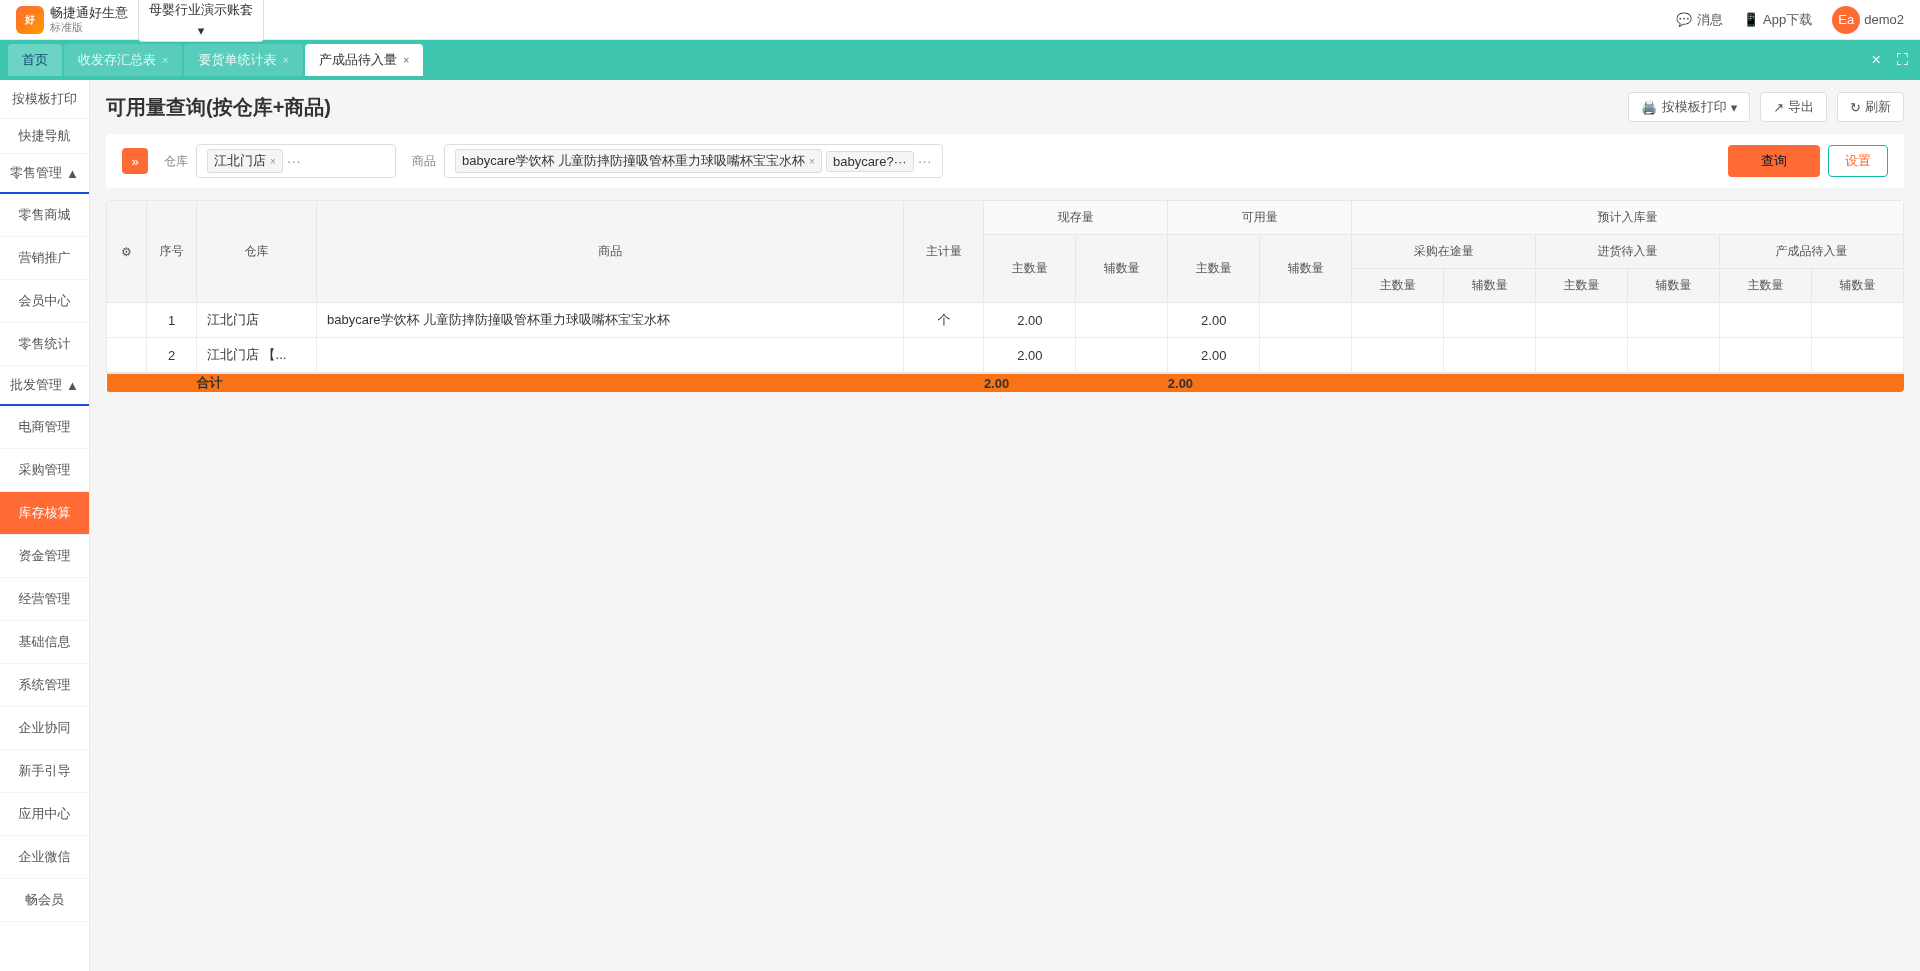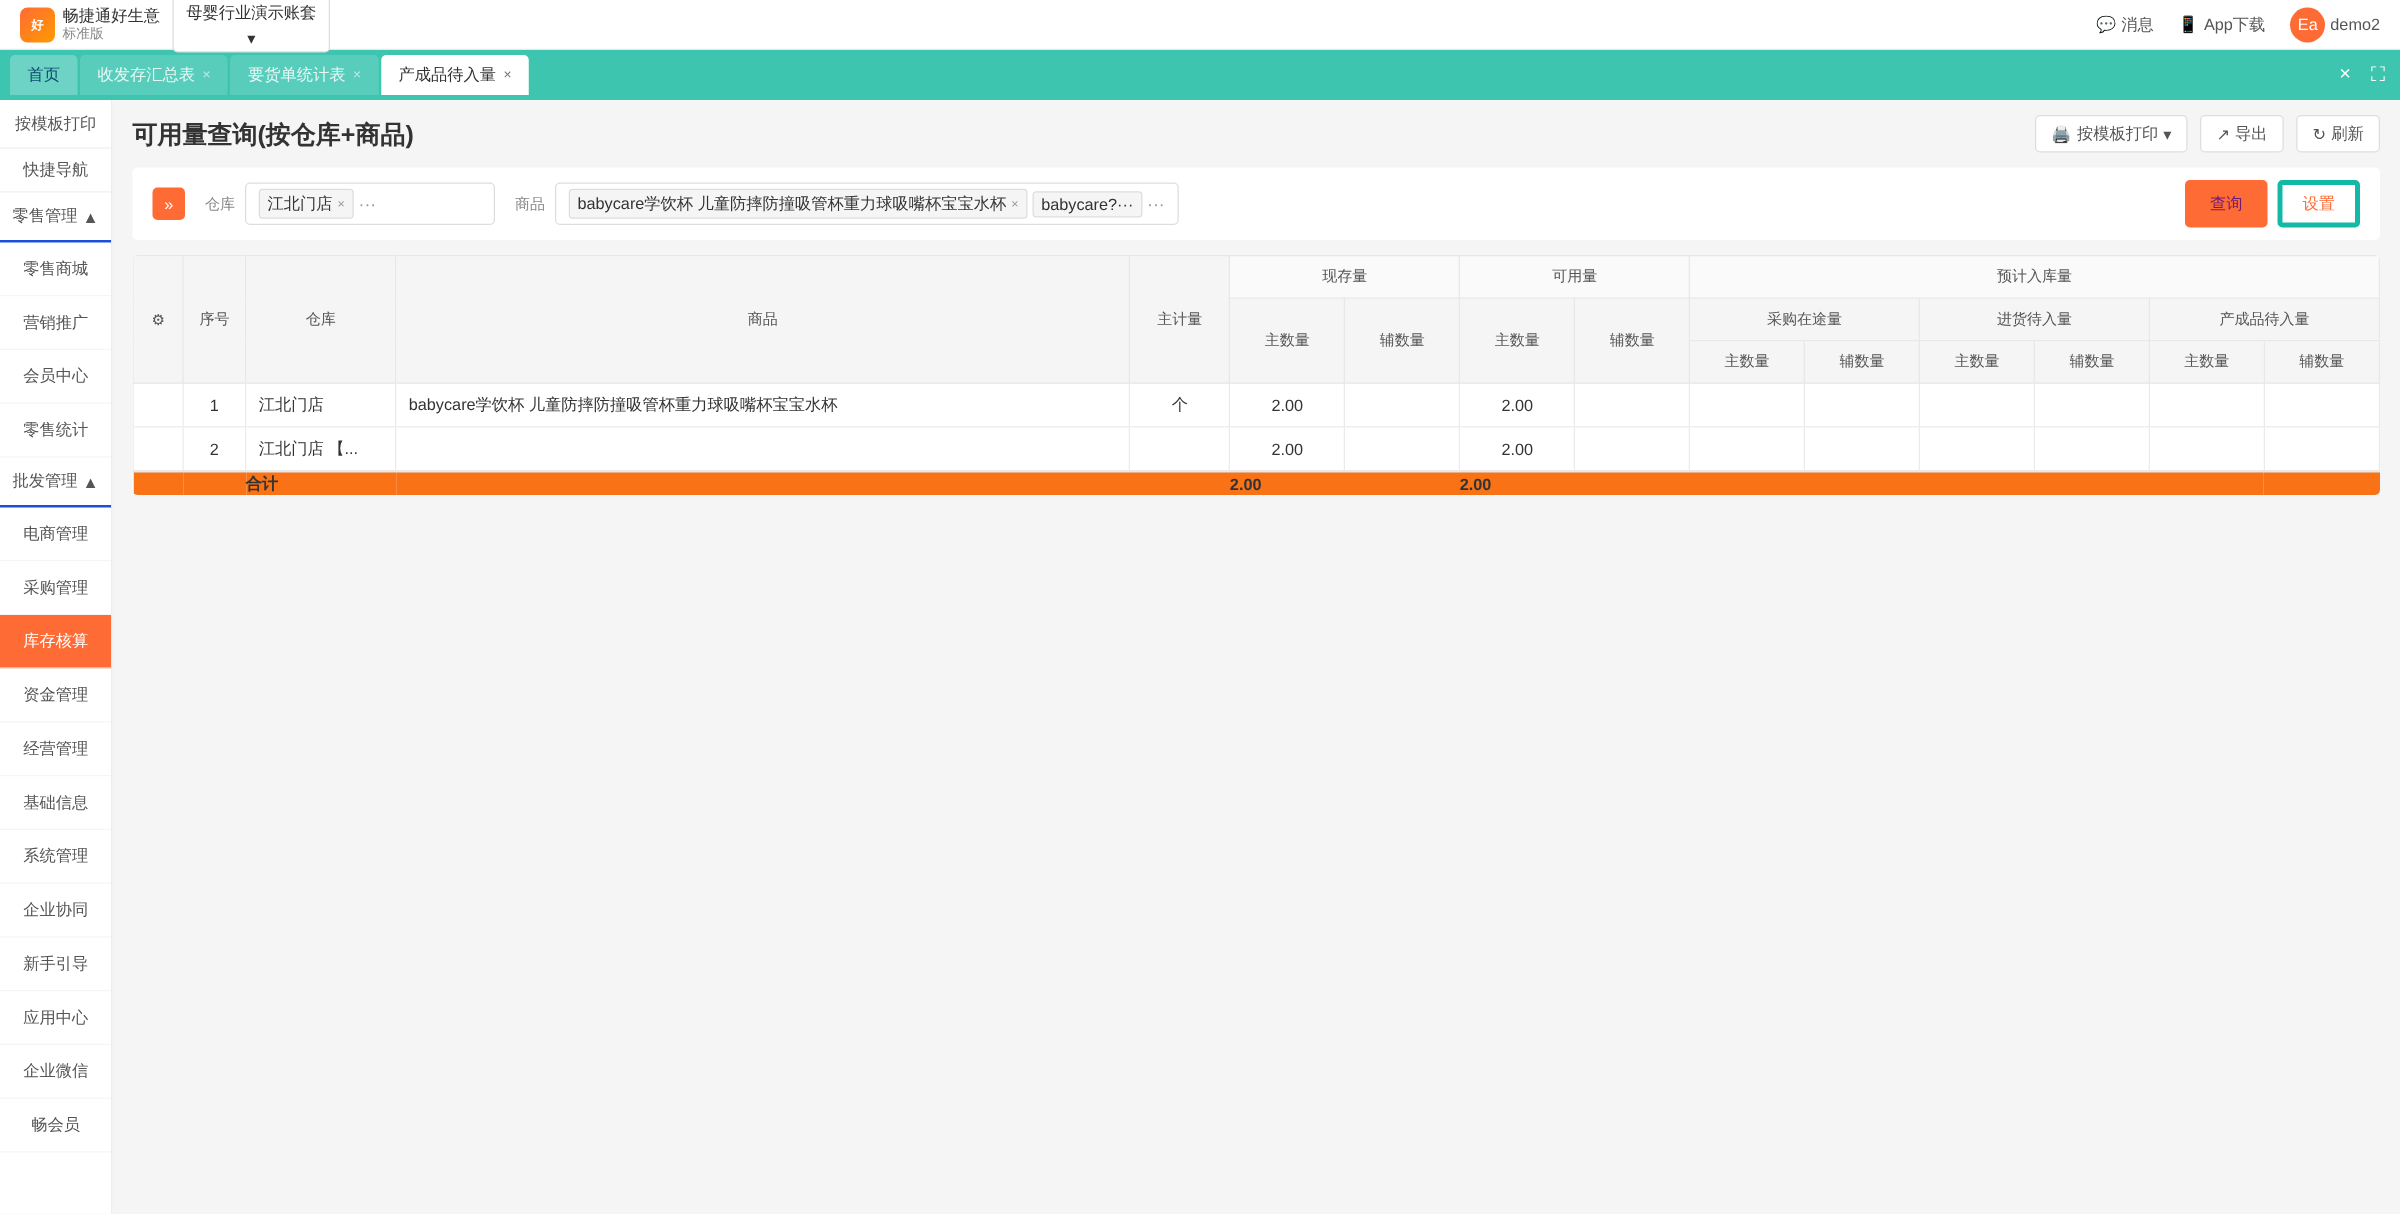--- a/index.html
+++ b/index.html
@@ -283,31 +283,31 @@
       cursor: pointer;
       font-size: 14px;
     }
     .filter-action-btns {
       margin-left: auto;
       display: flex;
       gap: 8px;
     }
     .btn-query {
       background: #ff6b35;
-      color: #701a75;
+      color: #0f172a;
       border: none;
       border-radius: 4px;
-      padding: 6px 20px;
+      padding: 6px 33px;
       cursor: pointer;
       font-size: 13px;
     }
     .btn-settings {
       background: #fff;
       color: #ff6b35;
-      border: 4px solid #14b8a6;
+      border: 1px solid #14b8a6;
       border-radius: 4px;
       padding: 6px 16px;
       cursor: pointer;
       font-size: 13px;
     }
 
     
     .table-container {
       background: #fff;
       border-radius: 4px;

